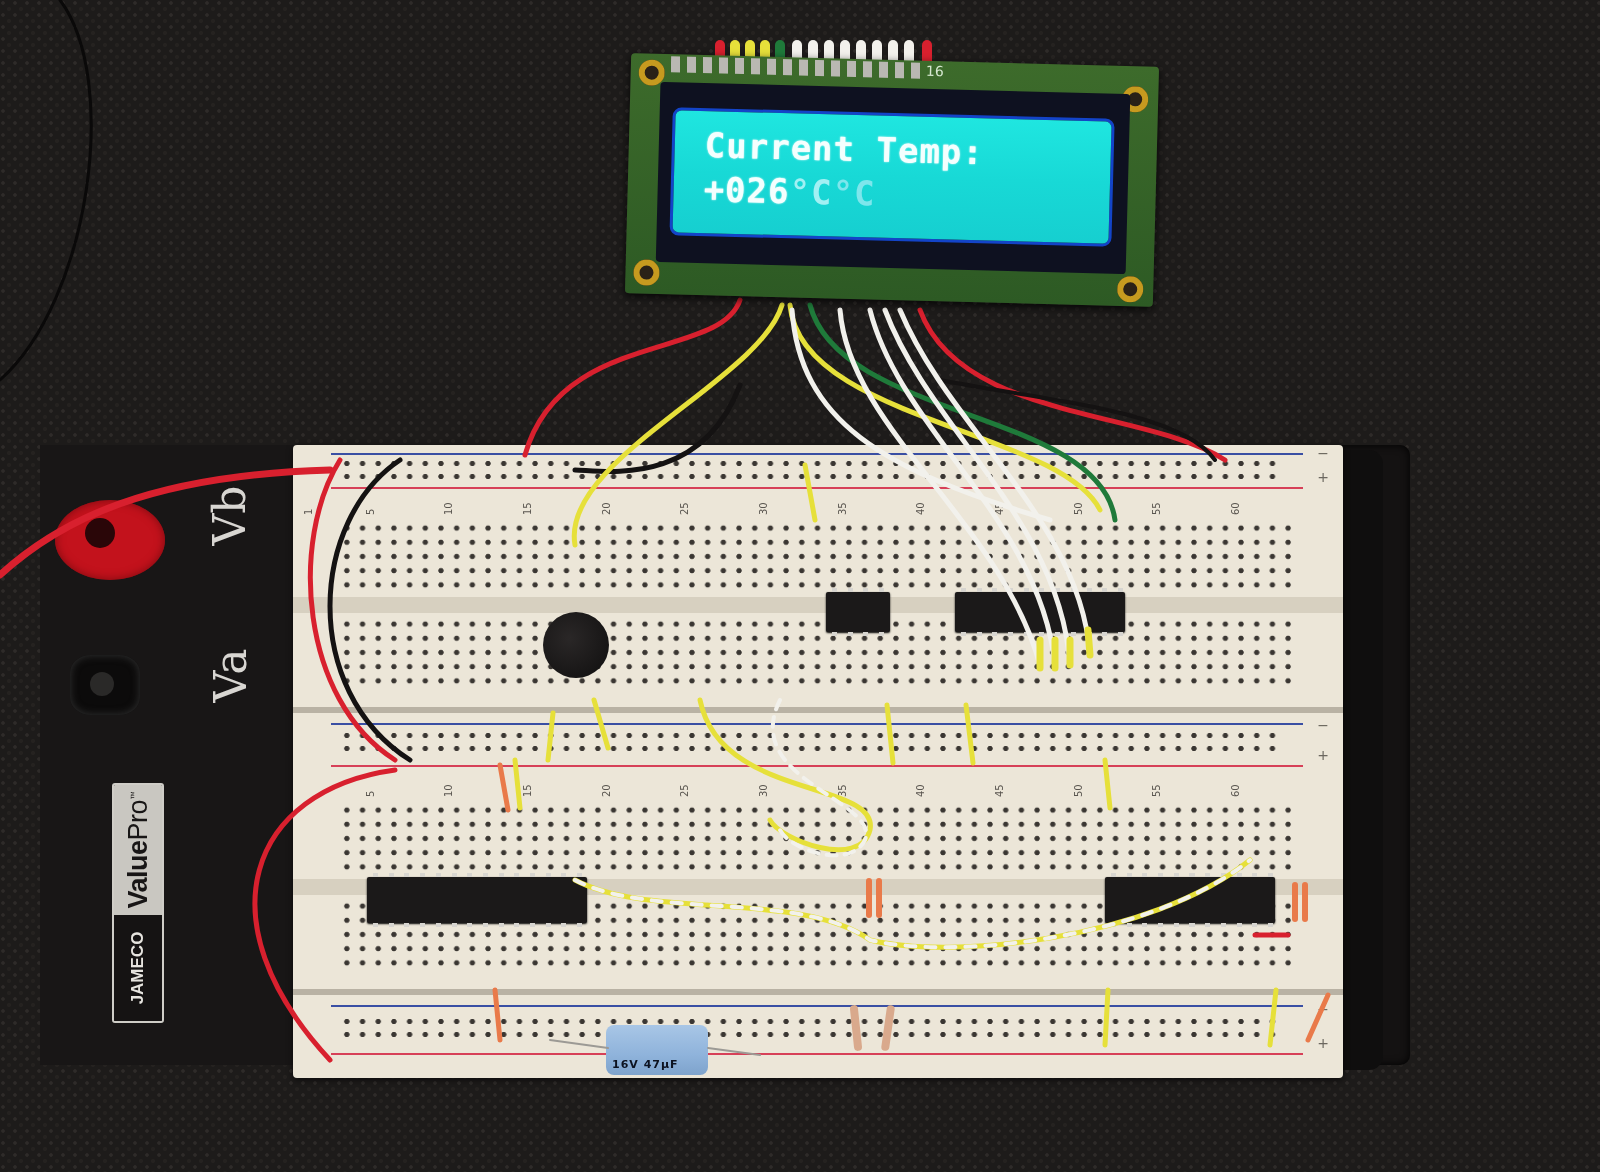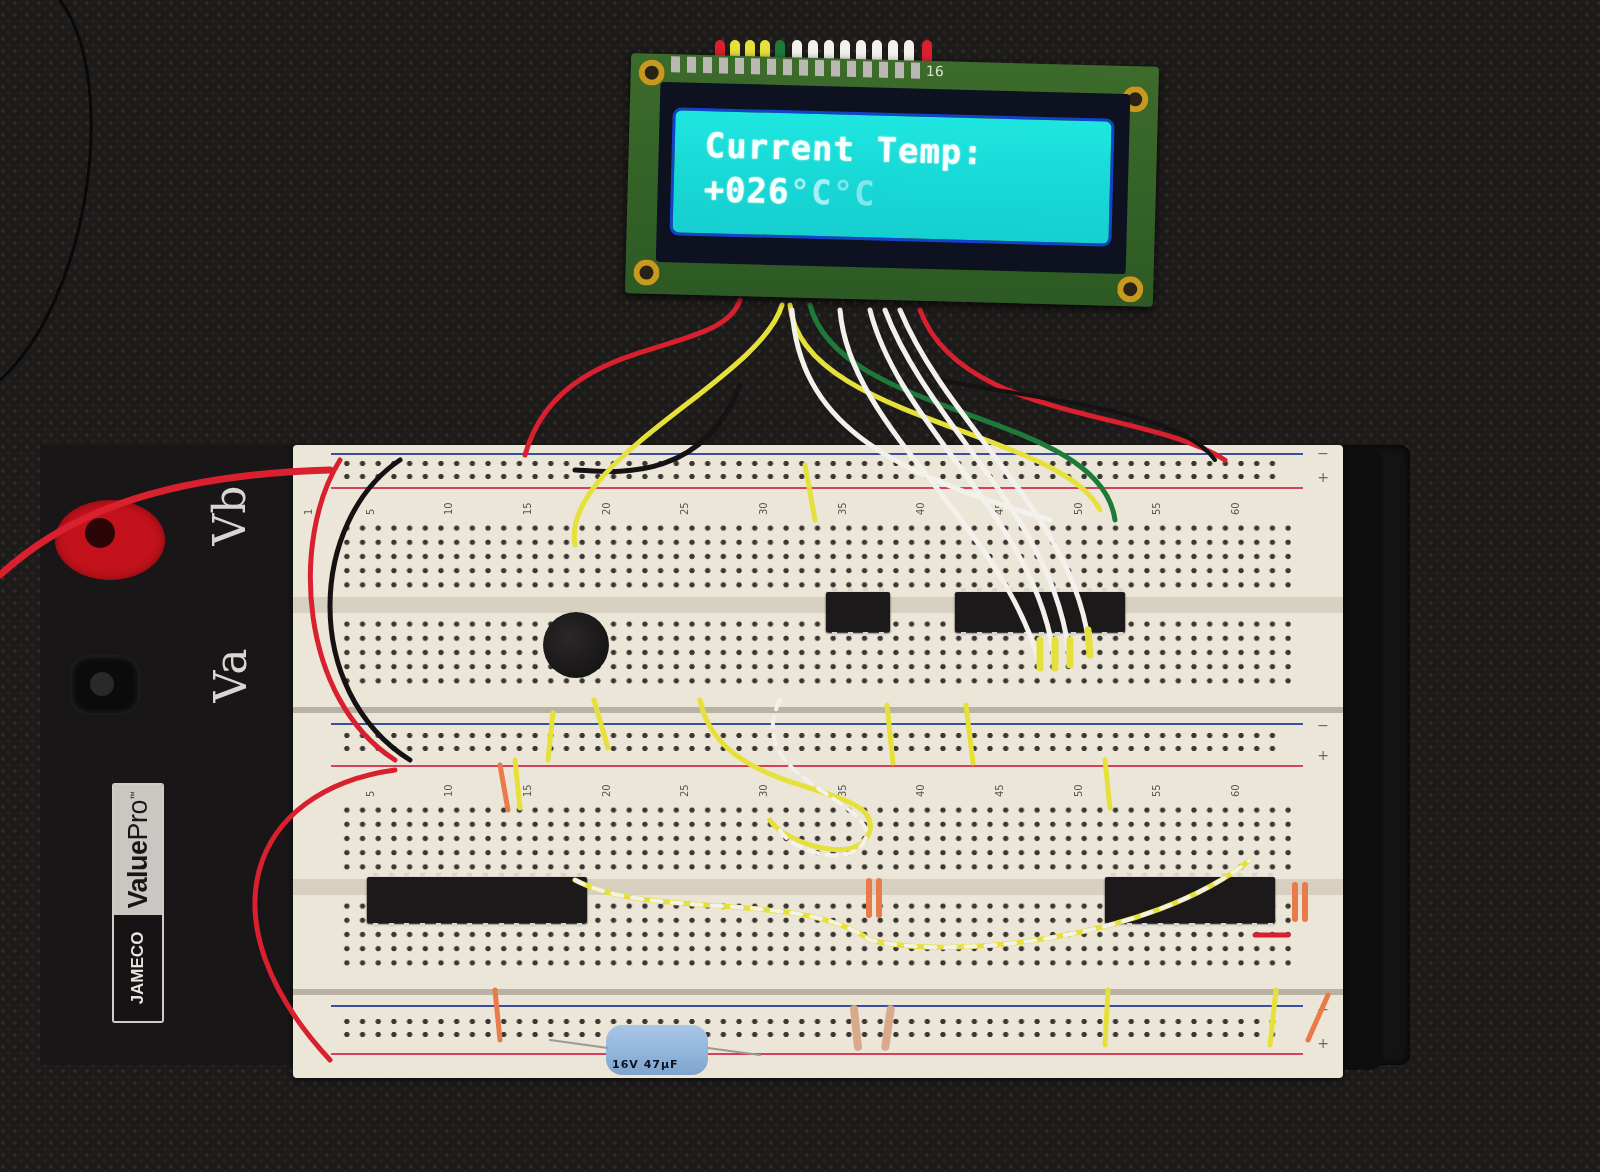--- a/index.html
+++ b/index.html
@@ -89,21 +89,21 @@
 
     
     .ic { background: #1b1919; border-radius: 2px; box-shadow: 0 1px 2px #000; }
     .ic::before { content: ""; position: absolute; left: 0; right: 0; top: -4px; height: 4px;
       background: repeating-linear-gradient(90deg, transparent 0 6px, #d7d5d0 6px 11px, transparent 11px 15.7px); }
     .ic::after { content: ""; position: absolute; left: 0; right: 0; bottom: -4px; height: 4px;
       background: repeating-linear-gradient(90deg, transparent 0 6px, #d7d5d0 6px 11px, transparent 11px 15.7px); }
     .buzzer { border-radius: 50%; background: radial-gradient(circle at 40% 40%, #2a2727, #0f0e0e); }
     .cap {
       background: linear-gradient(180deg, #a8c6e6 0%, #8fb3db 60%, #7ea3cc 100%);
-      border-radius: 16px; overflow: hidden;
+      border-radius: 8px; overflow: hidden;
     }
     .cap-mark {
       position: absolute; bottom: 4px; left: 6px; right: 4px;
       color: #0c1220; font-size: 11px; font-weight: bold; white-space: nowrap; letter-spacing: 1px;
     }
     .resistor { background: #d9a98c; border-radius: 4px; }
     .resistor.orange { background: #e97a4a; }
 
     
     .lcd-pcb {

